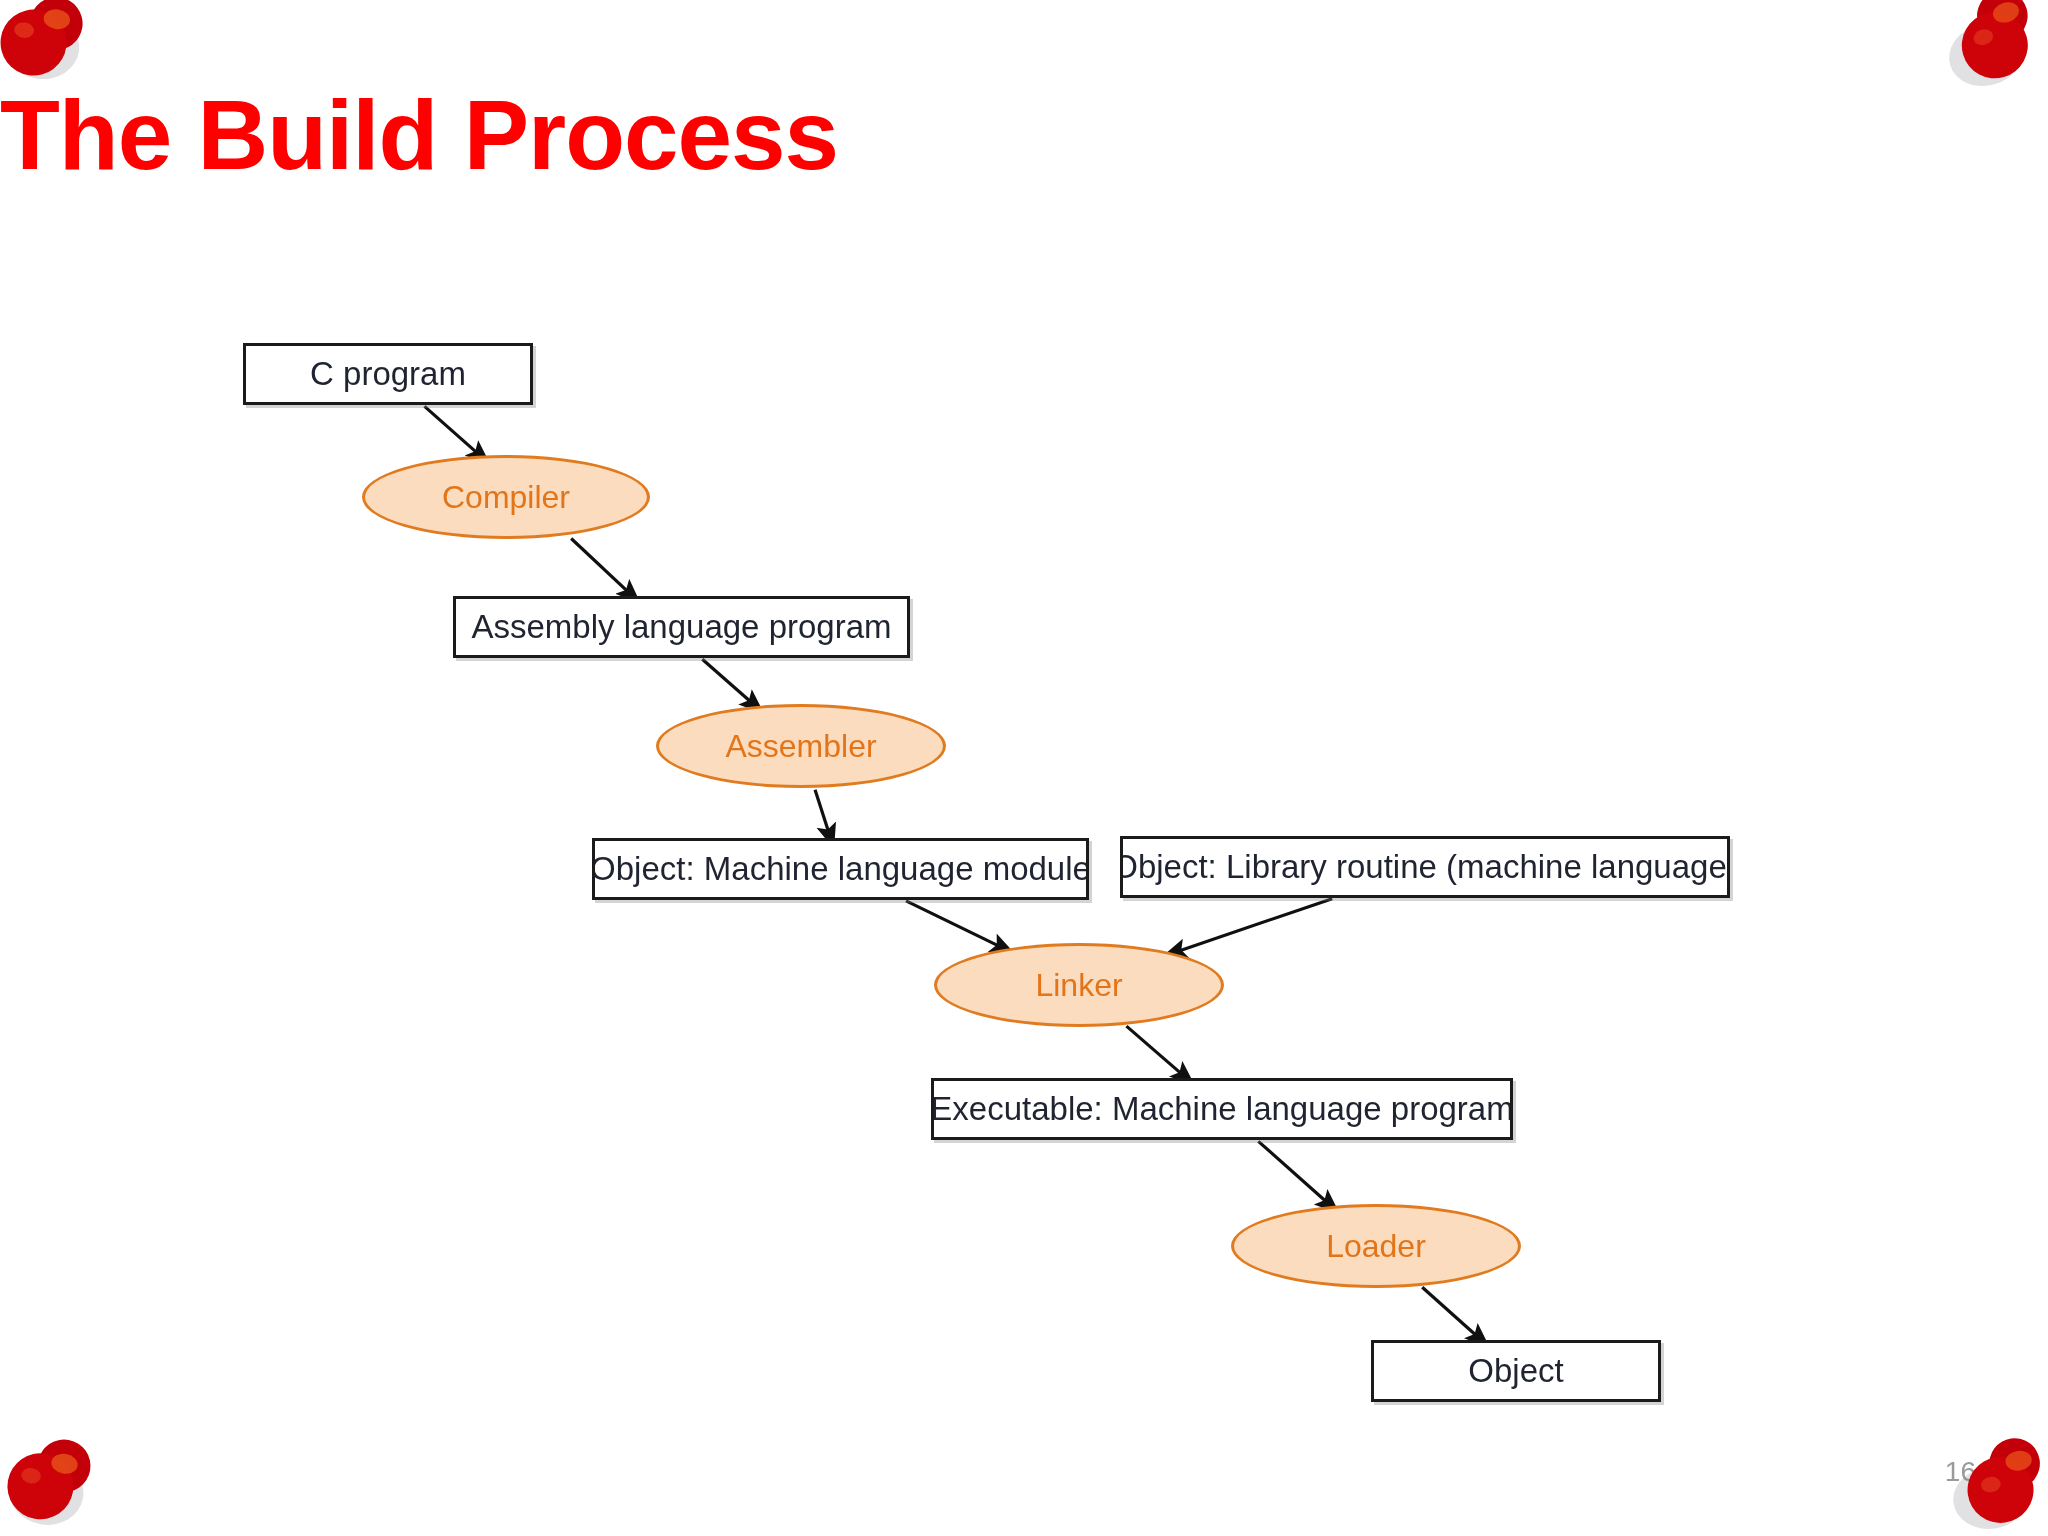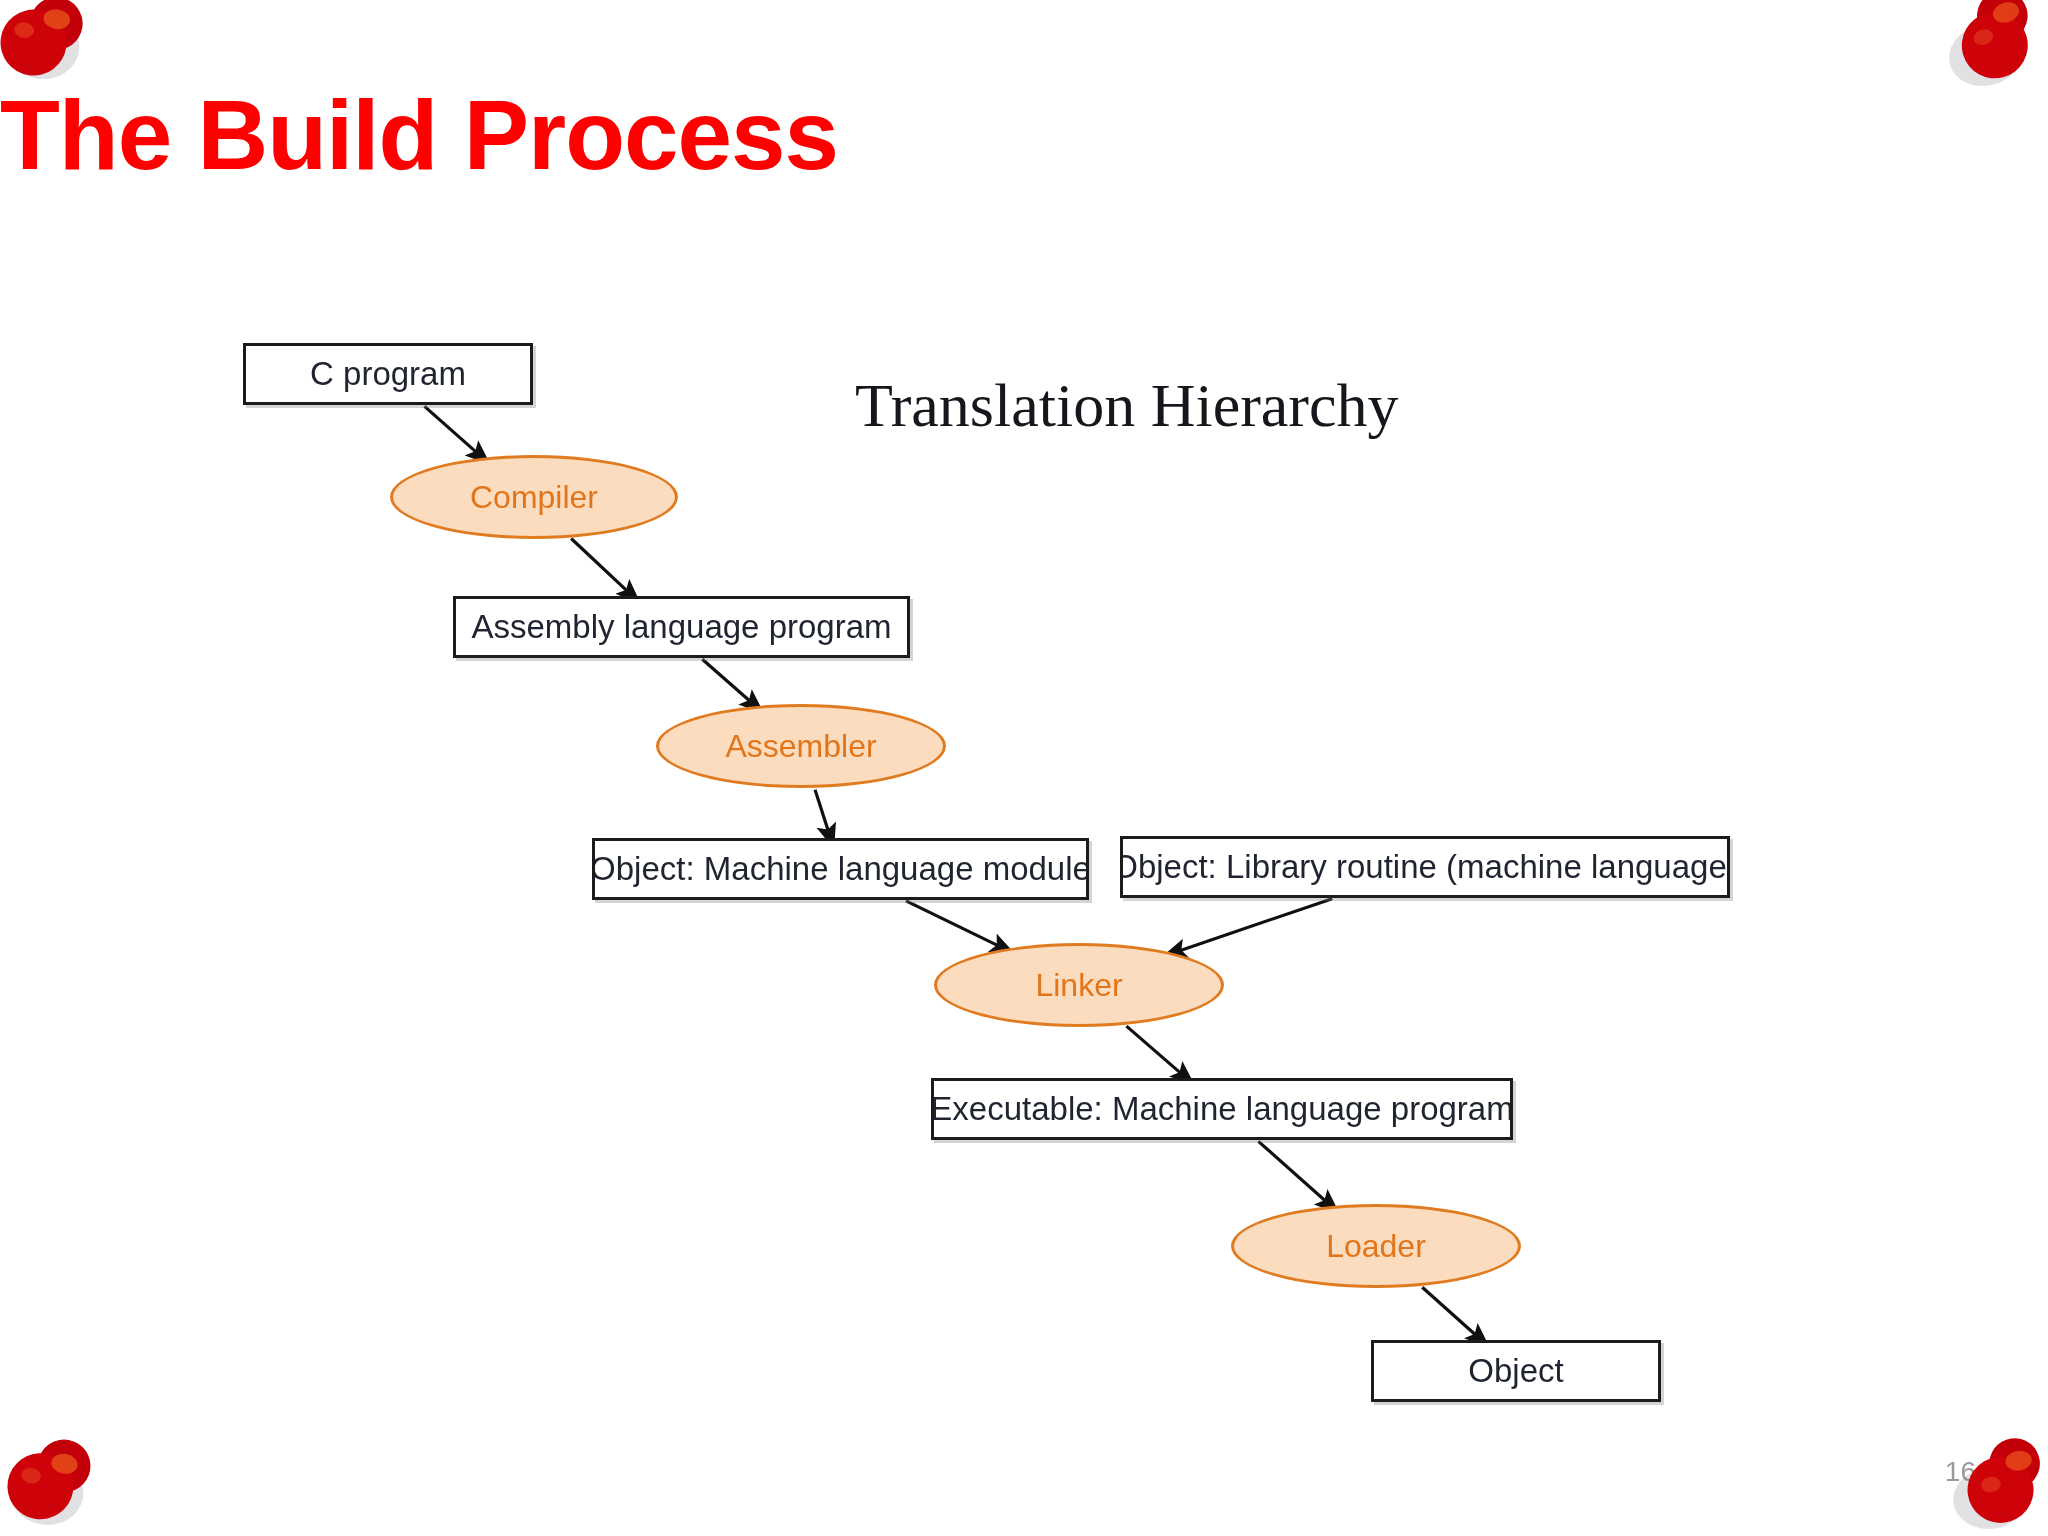--- a/index.html
+++ b/index.html
@@ -118,21 +118,20 @@
   .pin-bl { left: -4px;   top: 1422px; transform: rotate(10deg); }
   .pin-br { left: 1944px; top: 1424px; transform: rotate(-8deg); }
 </style>
 </head>
 <body>
 
 <div class="slide-title">The Build Process</div>
 
 <div id="diagram-stage">
 
-  <div class="diagram-heading">Translation Hierarchy</div>
 
   <svg id="edge-layer" viewBox="0 0 2048 1536" width="2048" height="1536" xmlns="http://www.w3.org/2000/svg">
     <defs>
       <marker id="arrowhead" markerWidth="9" markerHeight="9" refX="7.2" refY="3.2" orient="auto" markerUnits="strokeWidth">
         <path d="M0,0 L8,3.2 L0,6.4 L1.6,3.2 z" fill="#101010"></path>
       </marker>
     </defs>
     <g id="edges-group" stroke="#101010" stroke-width="3.2" fill="none">
         <line x1="424.5303077596675" y1="406.3253802477633" x2="488.66215655554595" y2="463.0751457290083" marker-end="url(#arrowhead)"></line>
         <line x1="571.1889513737572" y1="538.4769940692306" x2="639.035216705659" y2="602.1594091822069" marker-end="url(#arrowhead)"></line>
@@ -143,21 +142,21 @@
         <line x1="1126.4512455376855" y1="1026.146534592119" x2="1193.0496325995737" y2="1083.8961849115183" marker-end="url(#arrowhead)"></line>
         <line x1="1258.3409984989926" y1="1141.3293298335193" x2="1337.8322542307692" y2="1212.0455768156842" marker-end="url(#arrowhead)"></line>
         <line x1="1422.2362218076228" y1="1287.2823408996633" x2="1487.9934389546331" y2="1345.9941419237796" marker-end="url(#arrowhead)"></line>
       </g>
   </svg>
 
   <div id="nodes-layer">
       <div class="node box" style="left: 243px; top: 343px; width: 290px; height: 62px;">
         <span>C program</span>
       </div>
-      <div class="node ellipse" style="left: 390px; top: 455px; width: 288px; height: 84px;">
+      <div class="node ellipse" style="left: 362px; top: 455px; width: 288px; height: 84px;">
         <span>Compiler</span>
       </div>
       <div class="node box" style="left: 437px; top: 596px; width: 457px; height: 62px; margin-left: 16px;">
         <span>Assembly language program</span>
       </div>
       <div class="node ellipse" style="left: 656px; top: 704px; width: 290px; height: 84px;">
         <span>Assembler</span>
       </div>
       <div class="node box" style="left: 592px; top: 838px; width: 497px; height: 62px;">
         <span>Object: Machine language module</span>

